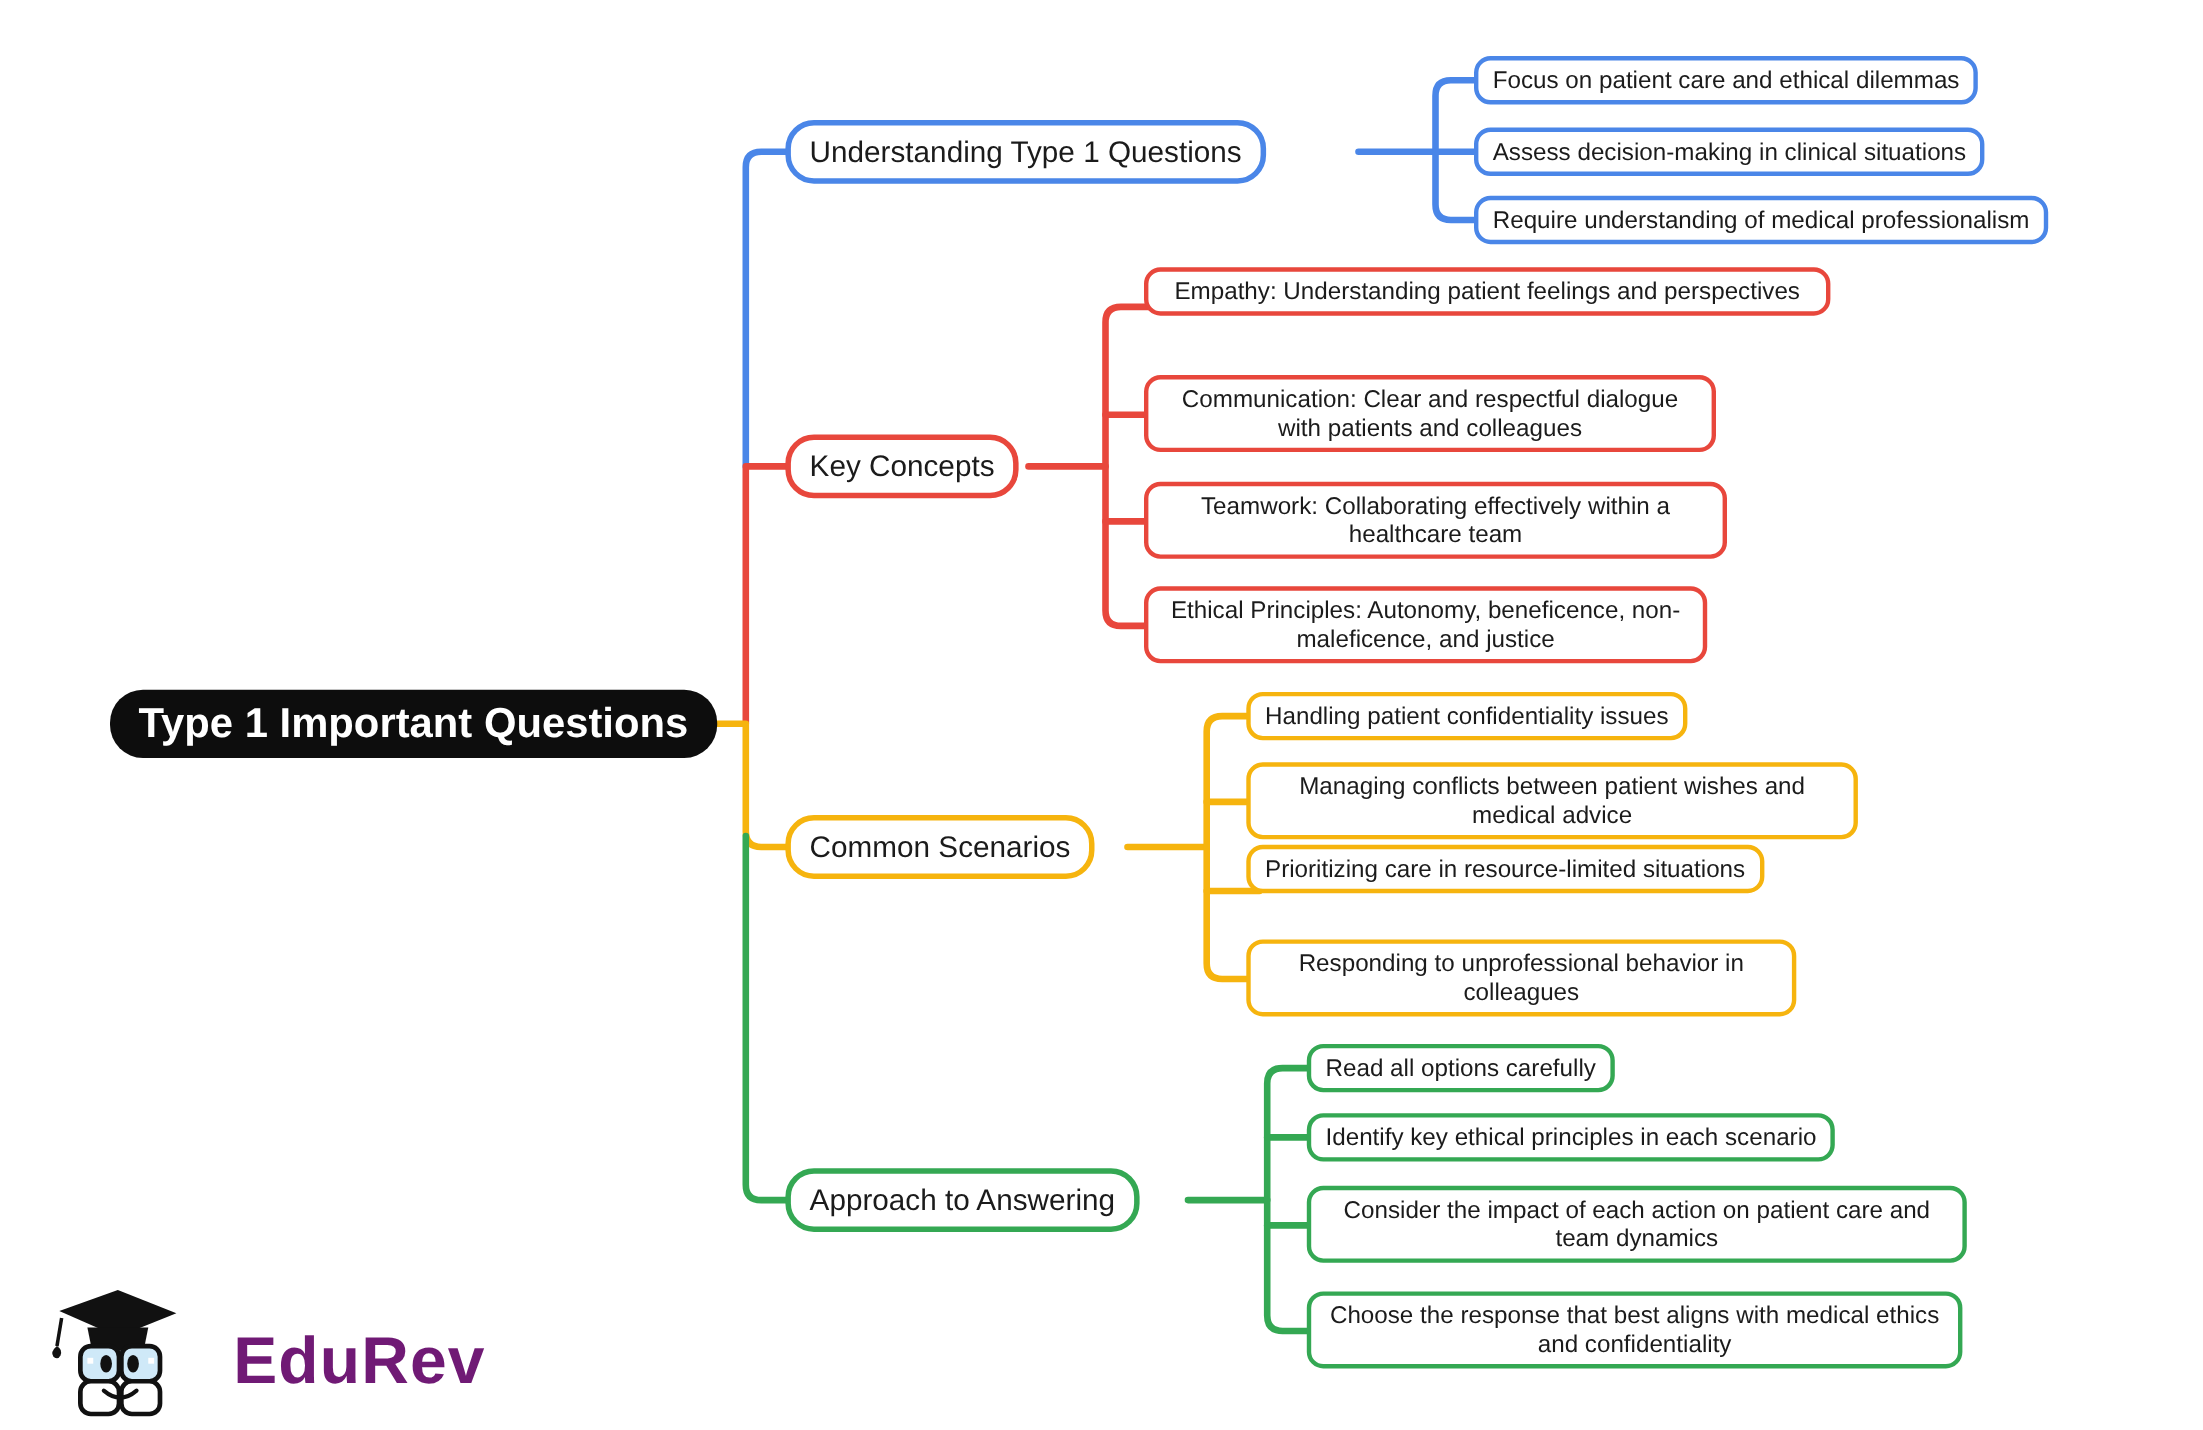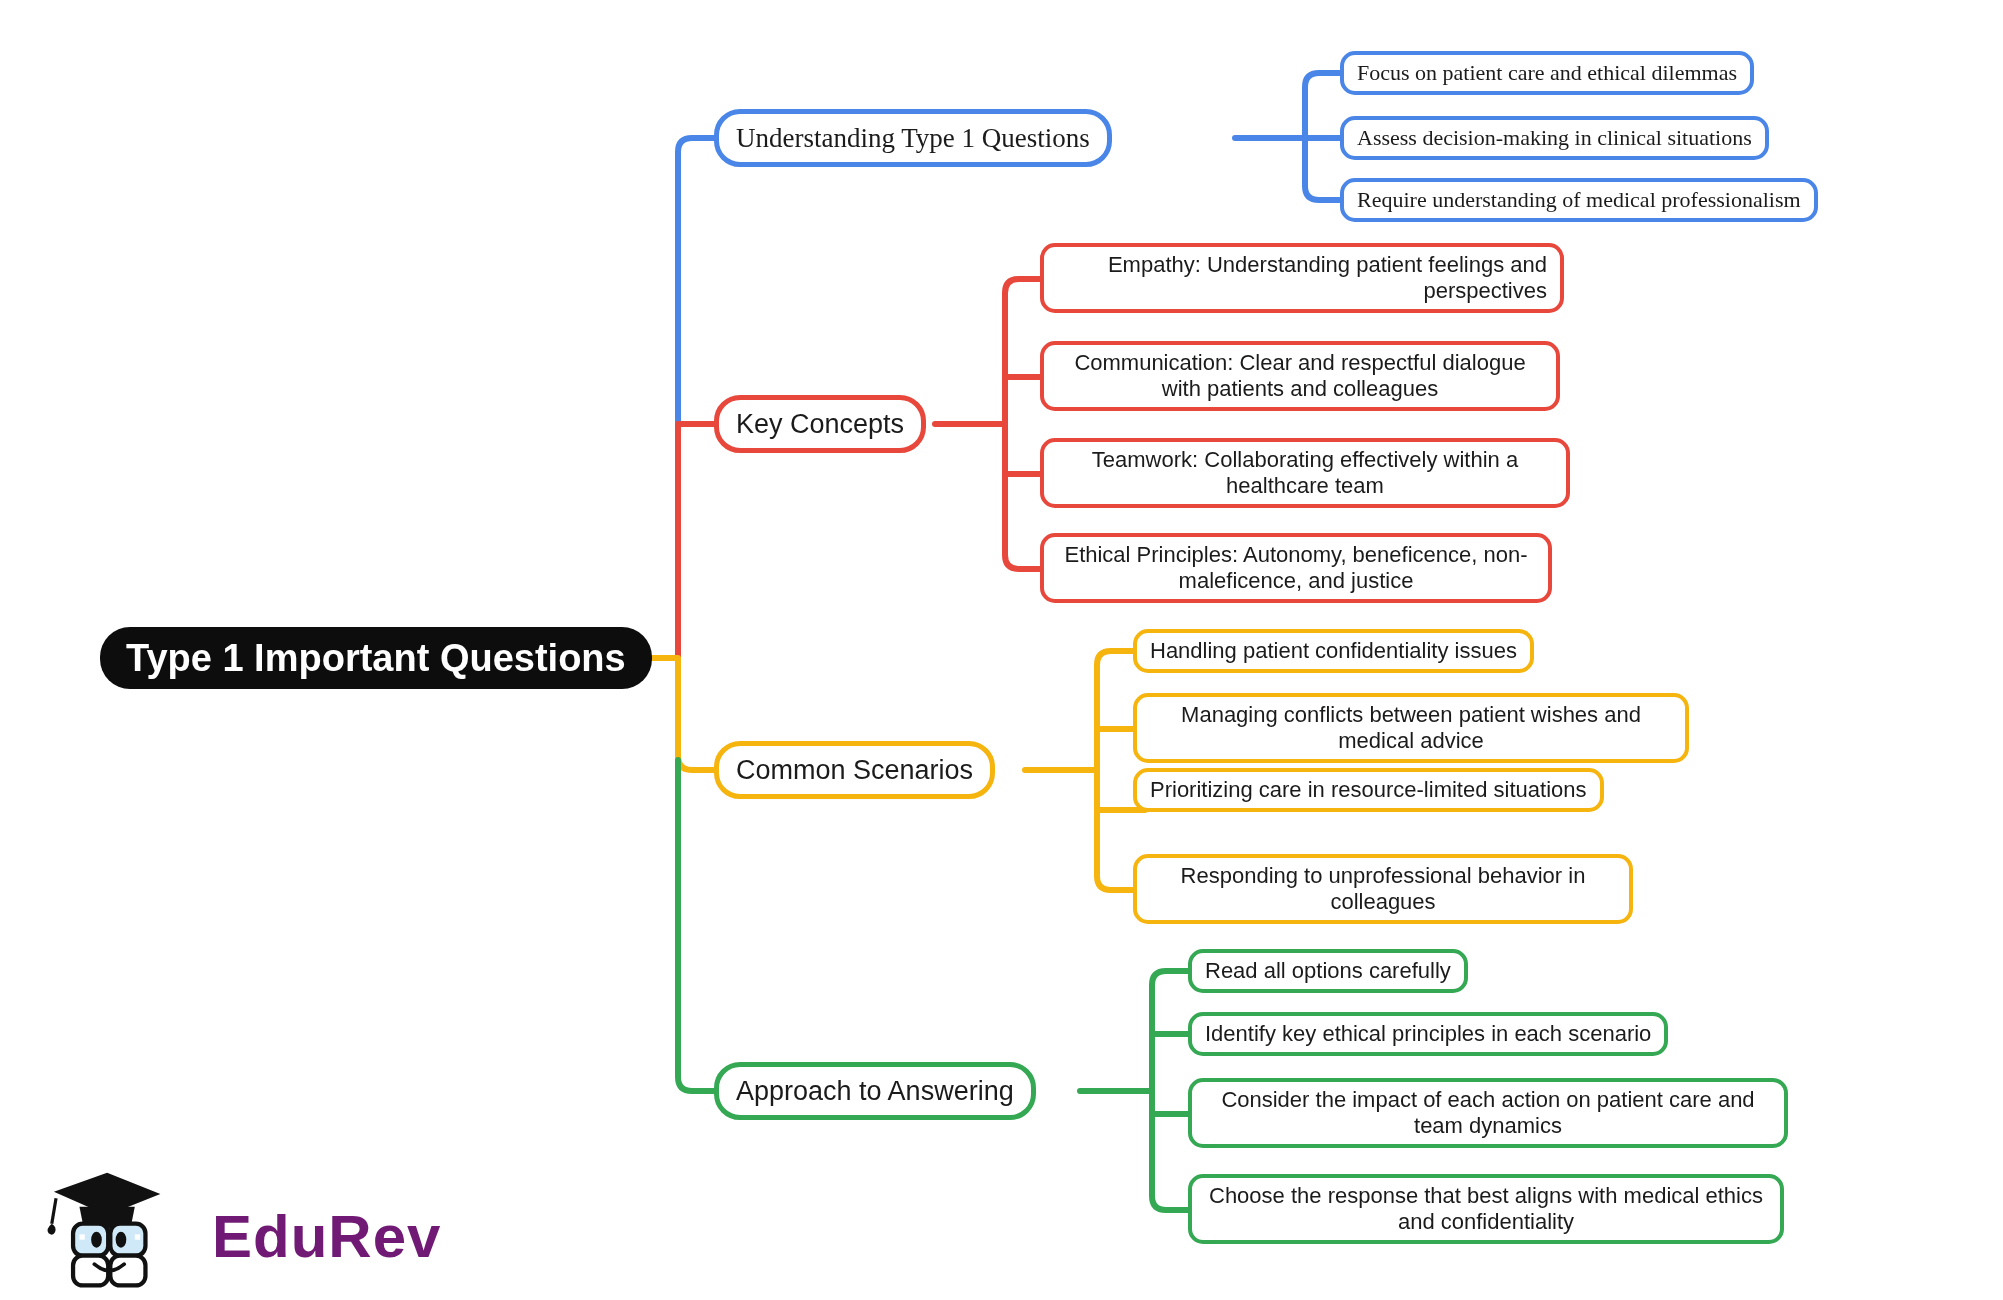--- a/index.html
+++ b/index.html
@@ -13,21 +13,21 @@
   .ln-green{stroke:var(--c-green);}
 
   .node{position:absolute;background:#ffffff;border-style:solid;box-sizing:border-box;
         color:var(--c-text);text-align:center;}
   .root{background:var(--c-rootBg);color:#ffffff;border:none;font-weight:bold;
         font-size:38px;line-height:48px;padding:7px 26px;border-radius:30px;white-space:nowrap;}
   .branch{border-width:5px;border-radius:26px;font-size:27px;line-height:44px;
           padding:2px 17px;white-space:nowrap;}
   .child{border-width:4px;border-radius:15px;font-size:22px;line-height:26px;padding:5px 13px;}
   .single{white-space:nowrap;}
-  .n-blue{border-color:var(--c-blue);font-family:Liberation Serif, serif;}
+  .n-blue{border-color:var(--c-blue);}
   .n-red{border-color:var(--c-red);}
   .n-yellow{border-color:var(--c-yellow);}
   .n-green{border-color:var(--c-green);}
 
   #logo{position:absolute;left:40px;top:1158px;width:380px;height:140px;}
   #logo svg{position:absolute;left:0;top:4px;}
   #brand{position:absolute;left:172px;top:44px;font-size:60px;font-weight:bold;
          color:#701a75;letter-spacing:1px;}
 </style>
 </head>
@@ -66,21 +66,21 @@
   </svg>
 
   <div class="node root" style="left:100px;top:627px;">Type 1 Important Questions</div>
 
   <div class="node branch n-blue" style="left:714px;top:109px;">Understanding Type 1 Questions</div>
   <div class="node child single n-blue" style="left:1340px;top:51px;">Focus on patient care and ethical dilemmas</div>
   <div class="node child single n-blue" style="left:1340px;top:116px;">Assess decision-making in clinical situations</div>
   <div class="node child single n-blue" style="left:1340px;top:178px;">Require understanding of medical professionalism</div>
 
   <div class="node branch n-red" style="left:714px;top:395px;">Key Concepts</div>
-  <div class="node child n-red" style="left:1040px;top:243px;width:524px;text-align:right;">Empathy: Understanding patient feelings and perspectives</div>
+  <div class="node child n-red" style="left:1040px;top:243px;width:624px;">Empathy: Understanding patient feelings and perspectives</div>
   <div class="node child n-red" style="left:1040px;top:341px;width:520px;">Communication: Clear and respectful dialogue with patients and colleagues</div>
   <div class="node child n-red" style="left:1040px;top:438px;width:530px;">Teamwork: Collaborating effectively within a healthcare team</div>
   <div class="node child n-red" style="left:1040px;top:533px;width:512px;">Ethical Principles: Autonomy, beneficence, non-maleficence, and justice</div>
 
   <div class="node branch n-yellow" style="left:714px;top:741px;">Common Scenarios</div>
   <div class="node child n-yellow" style="left:1133px;top:693px;width:556px;">Managing conflicts between patient wishes and medical advice</div>
   <div class="node child single n-yellow" style="left:1133px;top:629px;">Handling patient confidentiality issues</div>
   <div class="node child single n-yellow" style="left:1133px;top:768px;">Prioritizing care in resource-limited situations</div>
   <div class="node child n-yellow" style="left:1133px;top:854px;width:500px;">Responding to unprofessional behavior in colleagues</div>
 

